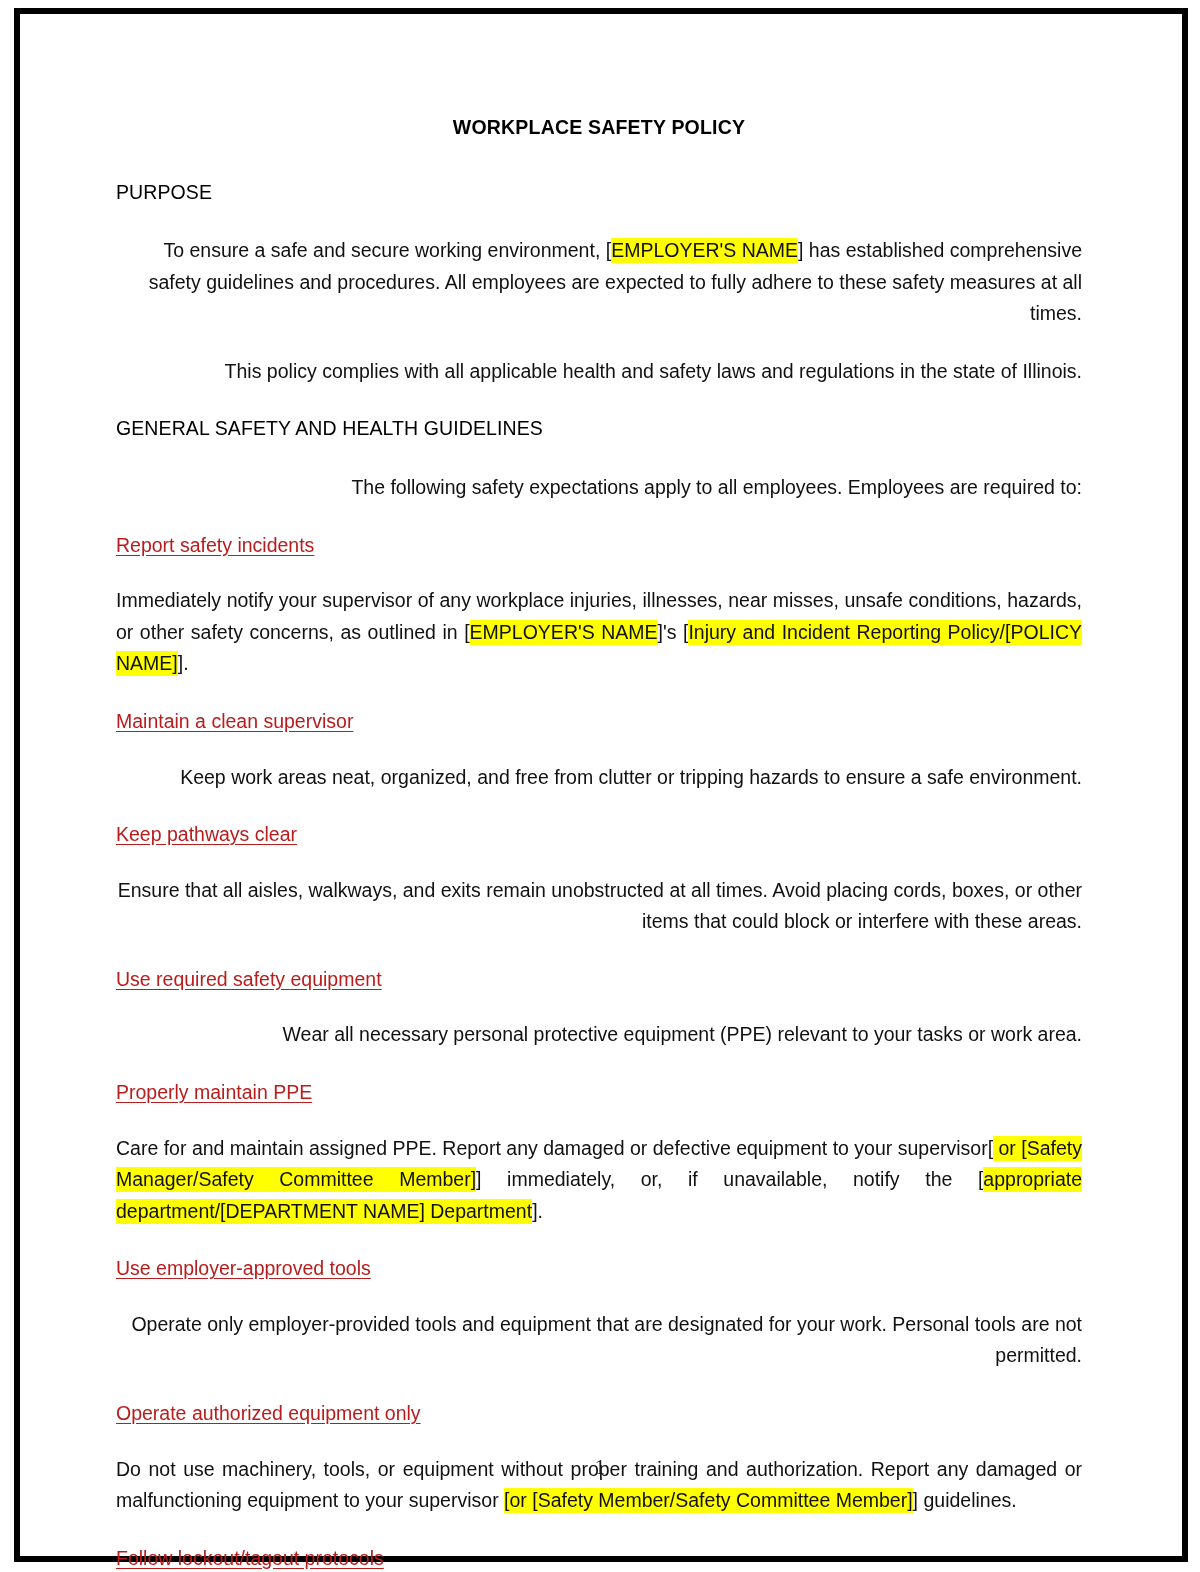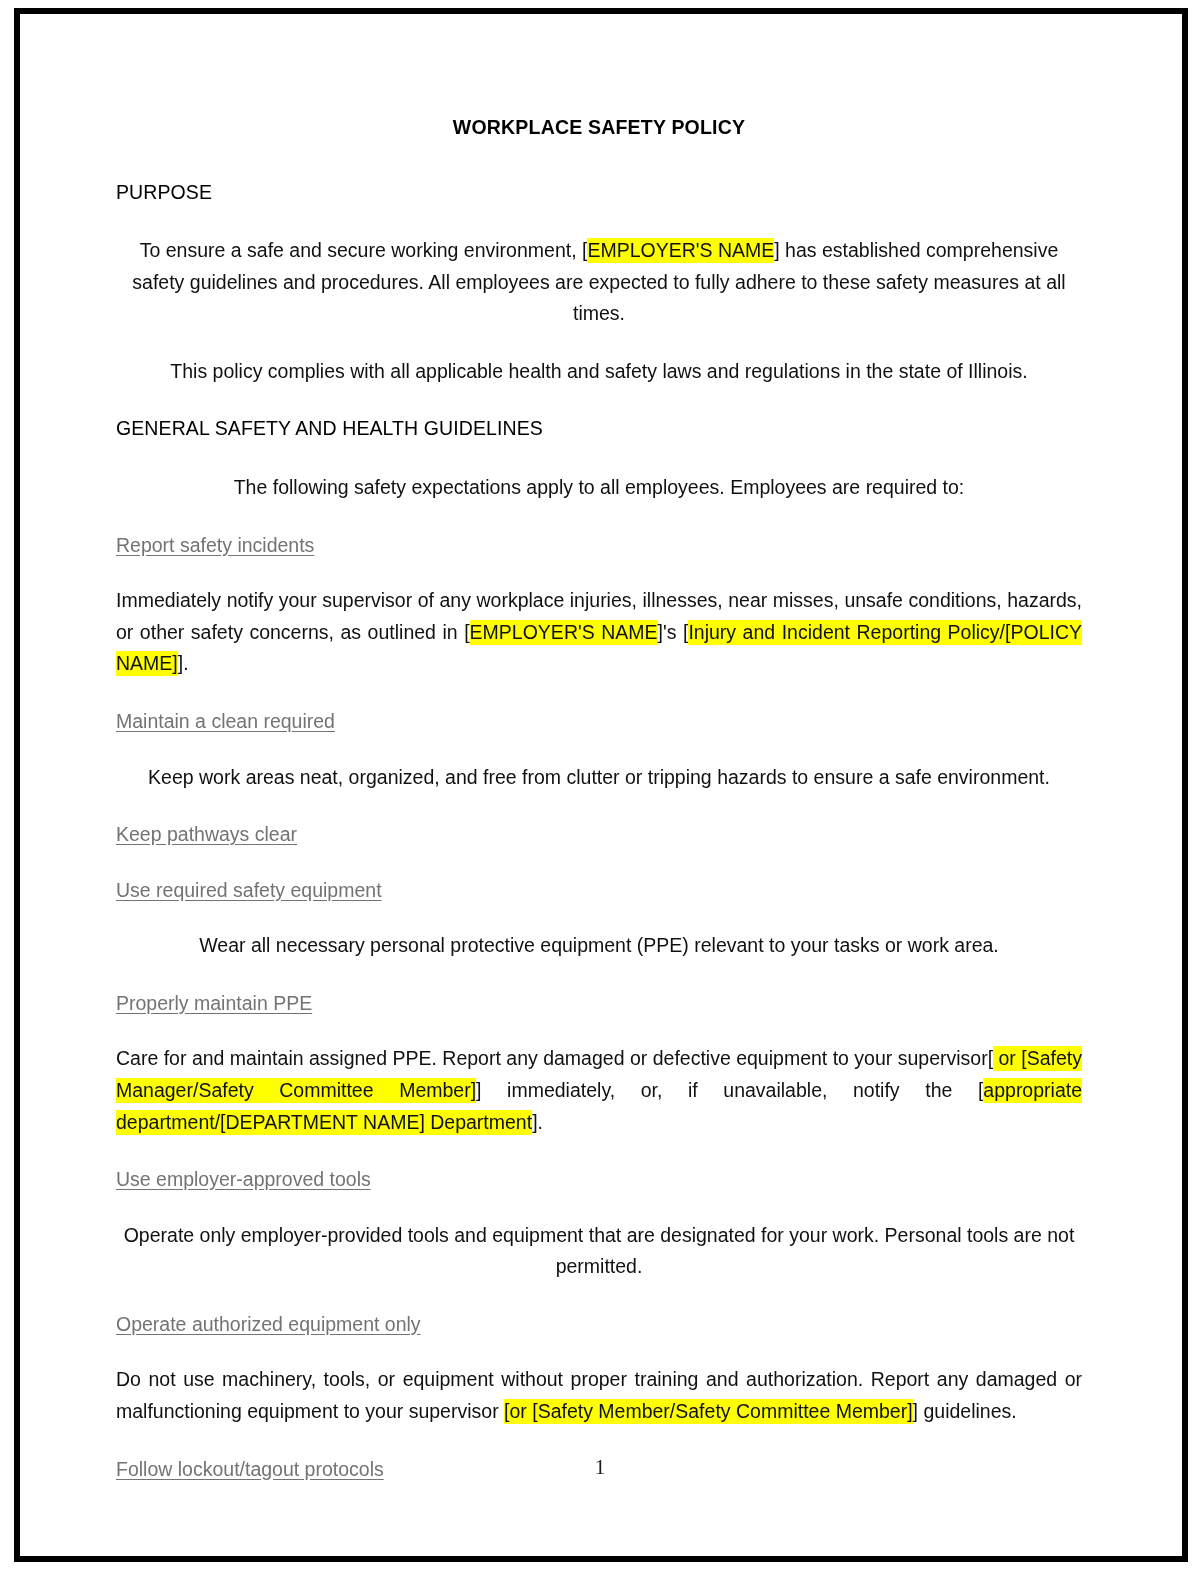--- a/index.html
+++ b/index.html
@@ -50,27 +50,27 @@
     font-size: 19.5px;
     margin: 0 0 27px 0;
     letter-spacing: 0.1px;
     color: #000000;
   }
   .sub-heading {
     text-decoration: underline;
     text-underline-offset: 3px;
     font-size: 19.5px;
     margin: 0 0 24px 0;
-    color: #737373;
+    color: #b91c1c;
   }
   p.body {
     margin: 0 0 26px 0;
     font-size: 19.5px;
     line-height: 1.62;
-    text-align: center;
+    text-align: right;
     color: #111111;
   }
   p.body.justify {
     text-align: justify;
     text-justify: inter-word;
   }
   .hl {
     background-color: #ffff00;
     padding: 1px 0 2px 0;
     box-decoration-break: clone;
@@ -104,24 +104,25 @@
 
     <p class="body">This policy complies with all applicable health and safety laws and regulations in the state of Illinois.</p>
 
     <div class="sec-heading">GENERAL SAFETY AND HEALTH GUIDELINES</div>
 
     <p class="body">The following safety expectations apply to all employees. Employees are required to:</p>
 
     <div class="sub-heading">Report safety incidents</div>
     <p class="body justify"><span>Immediately notify your supervisor of any workplace injuries, illnesses, near misses, unsafe conditions, hazards, or other safety concerns, as outlined in [</span><span class="hl">EMPLOYER'S NAME</span><span>]'s [</span><span class="hl">Injury and Incident Reporting Policy/[POLICY NAME]</span><span>].</span></p>
 
-    <div class="sub-heading">Maintain a clean required</div>
+    <div class="sub-heading">Maintain a clean supervisor</div>
     <p class="body">Keep work areas neat, organized, and free from clutter or tripping hazards to ensure a safe environment.</p>
 
     <div class="sub-heading">Keep pathways clear</div>
+    <p class="body">Ensure that all aisles, walkways, and exits remain unobstructed at all times. Avoid placing cords, boxes, or other items that could block or interfere with these areas.</p>
 
     <div class="sub-heading">Use required safety equipment</div>
     <p class="body">Wear all necessary personal protective equipment (PPE) relevant to your tasks or work area.</p>
 
     <div class="sub-heading">Properly maintain PPE</div>
     <p class="body justify"><span>Care for and maintain assigned PPE. Report any damaged or defective equipment to your supervisor[</span><span class="hl"> or [Safety Manager/Safety Committee Member]</span><span>] immediately, or, if unavailable, notify the [</span><span class="hl">appropriate department/[DEPARTMENT NAME] Department</span><span>].</span></p>
 
     <div class="sub-heading">Use employer-approved tools</div>
     <p class="body">Operate only employer-provided tools and equipment that are designated for your work. Personal tools are not permitted.</p>
 

